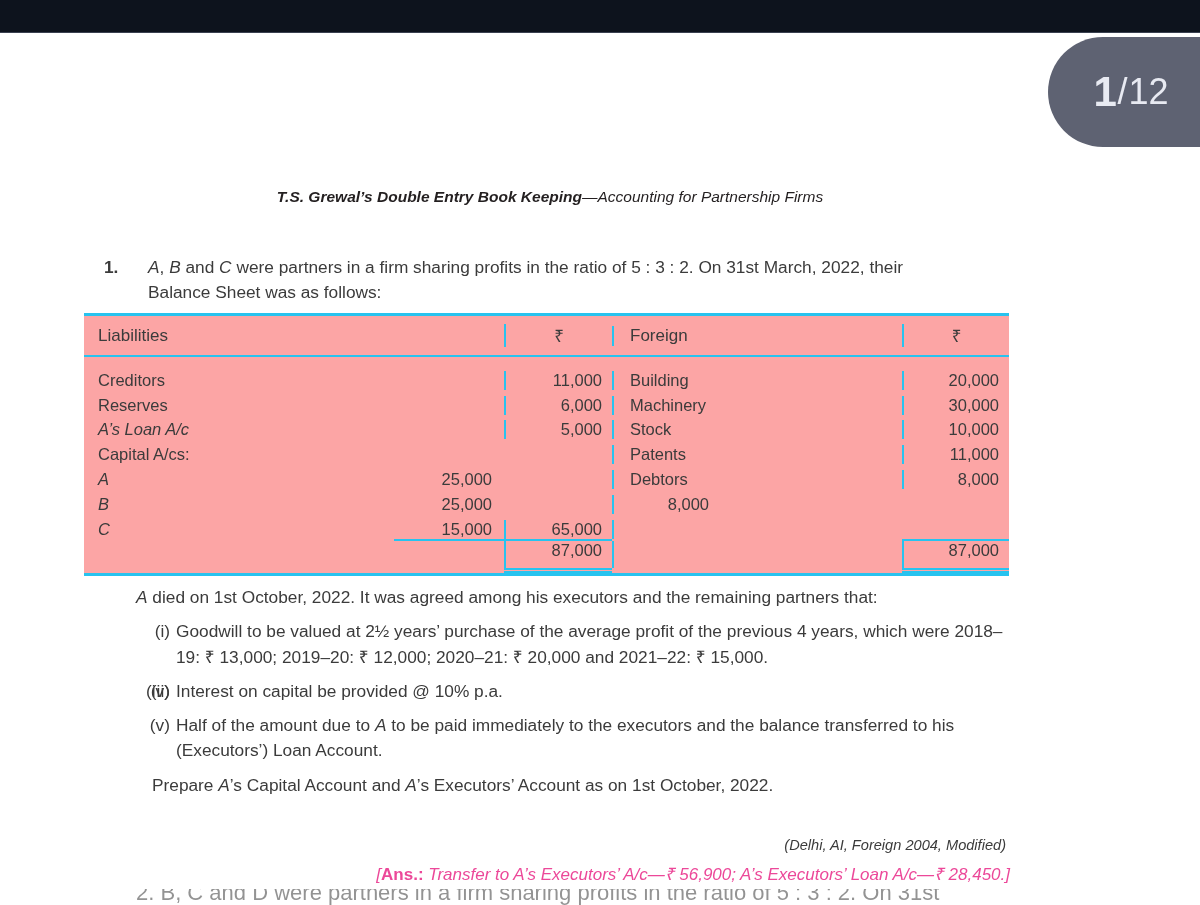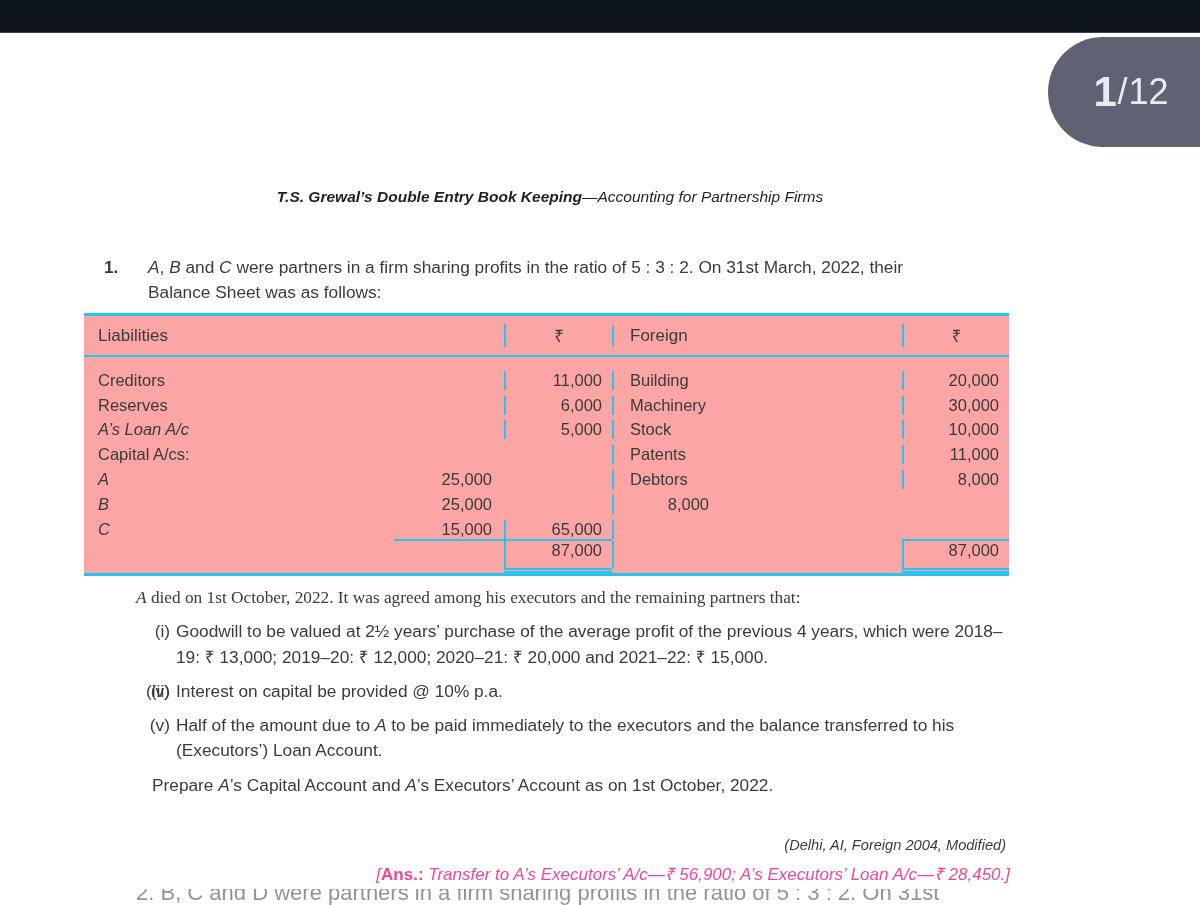--- a/index.html
+++ b/index.html
@@ -180,21 +180,21 @@
   
   .prose {
     position: absolute;
     top: 552px;
     left: 104px;
     width: 906px;
     font-size: 17.3px;
     line-height: 25.5px;
     color: #3b3b3b;
   }
-  .lead { margin-left: 32px; font-family: Liberation Serif, serif; }
+  .lead { margin-left: 32px; }
   .li {
     position: relative;
     margin-left: 32px;
     padding-left: 40px;
     margin-top: 8.5px;
   }
   .li-marker {
     position: absolute;
     left: 0;
     top: 0;

